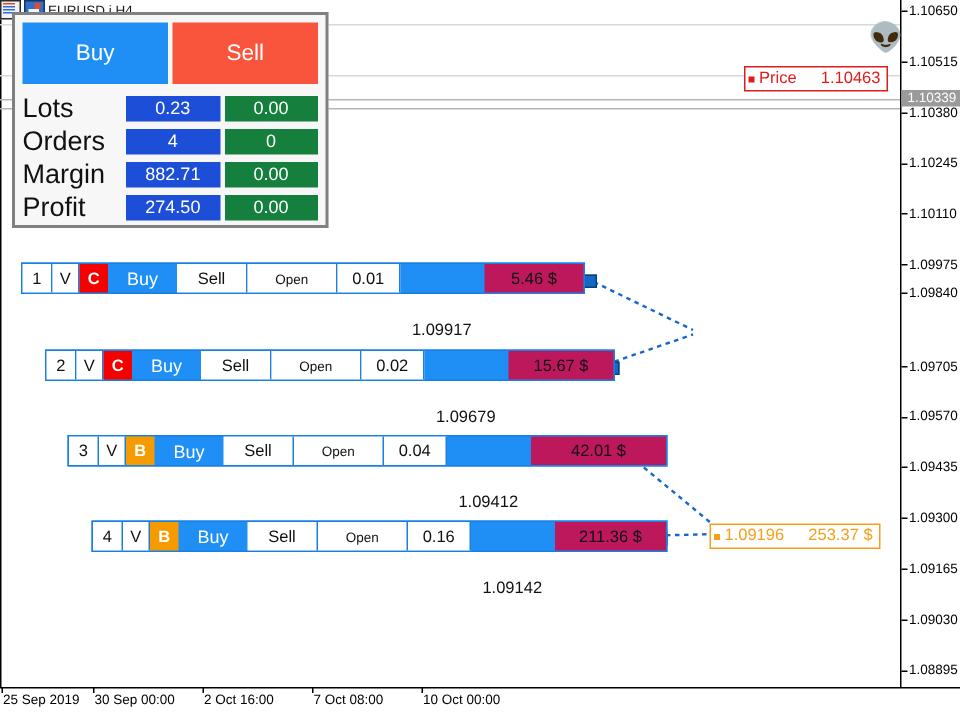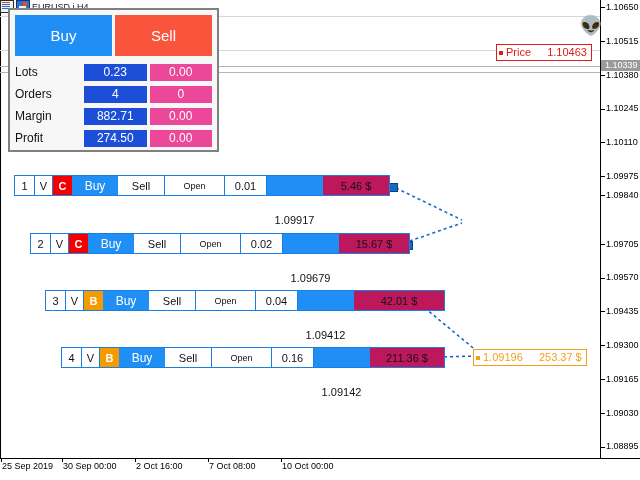--- a/index.html
+++ b/index.html
@@ -81,25 +81,25 @@
 
   
   .panel{position:absolute;left:8px;top:8px;width:211px;
          background:#f7f7f7;border:2px solid #808080;box-sizing:border-box;z-index:50;}
   .panel-btns{display:flex;gap:3px;padding:5px 5px 6px 5px;}
   .pbtn{flex:1;height:41px;display:flex;align-items:center;justify-content:center;
         color:#fff;font-size:15px;}
   .pbtn.buy{background:#1f8ff5;}
   .pbtn.sell{background:#f9543c;}
   .prow{display:flex;align-items:center;height:20px;padding:0 5px;margin-bottom:2px;gap:3px;}
-  .plabel{width:66px;font-size:12px;color:#111;}
+  .plabel{width:66px;font-size:18px;color:#111;}
   .pval{flex:1;height:17px;display:flex;align-items:center;justify-content:center;
         color:#fff;font-size:12px;}
   .pval.blue{background:#1d4ed8;}
-  .pval.red{background:#ec4899;}
+  .pval.red{background:#15803d;}
   .ptotal{display:flex;align-items:center;height:22px;padding:0 5px;
           border-top:1px solid #c9c9c9;}
   .ptotal .plabel{width:66px;font-size:12px;}
   .ptotal .pt-val{flex:1;text-align:center;font-size:12px;color:#111;}
 </style>
 </head>
 <body>
 
 <div id="app">
 

